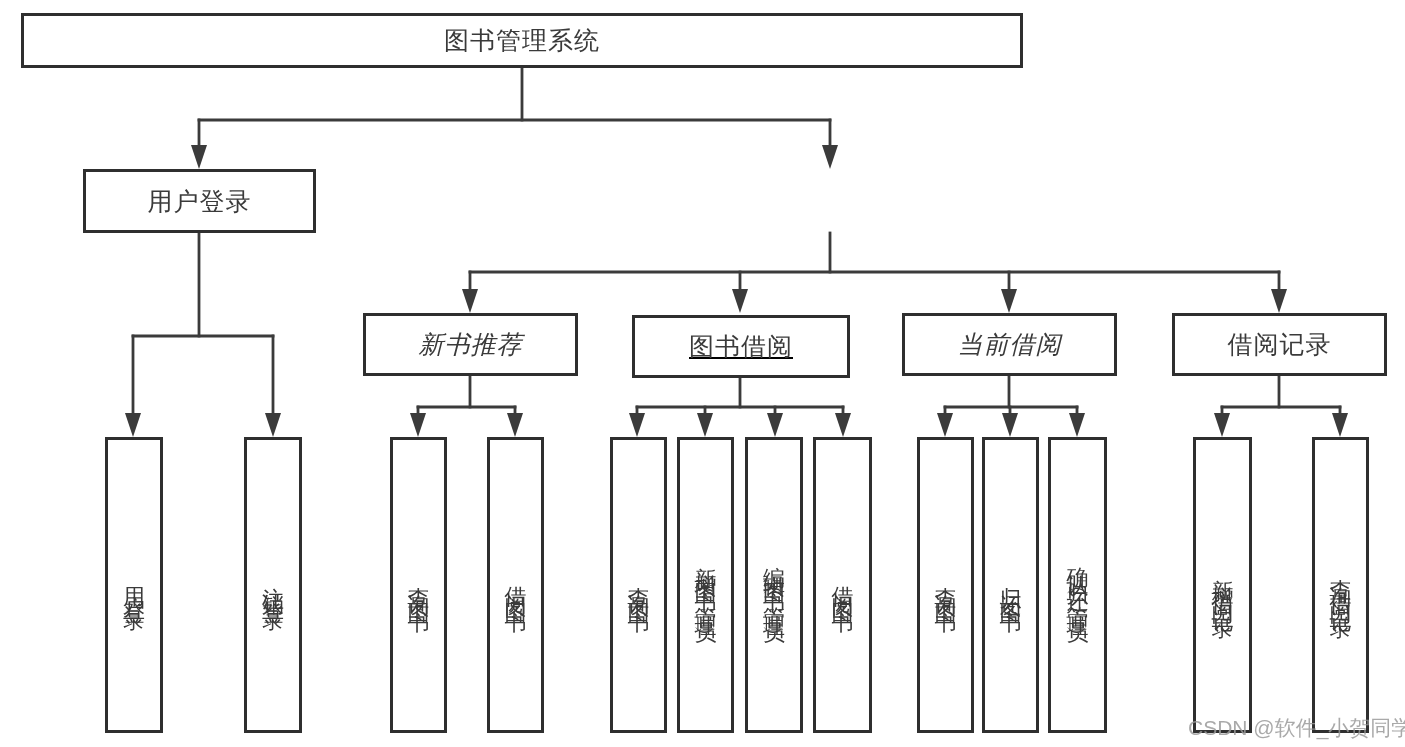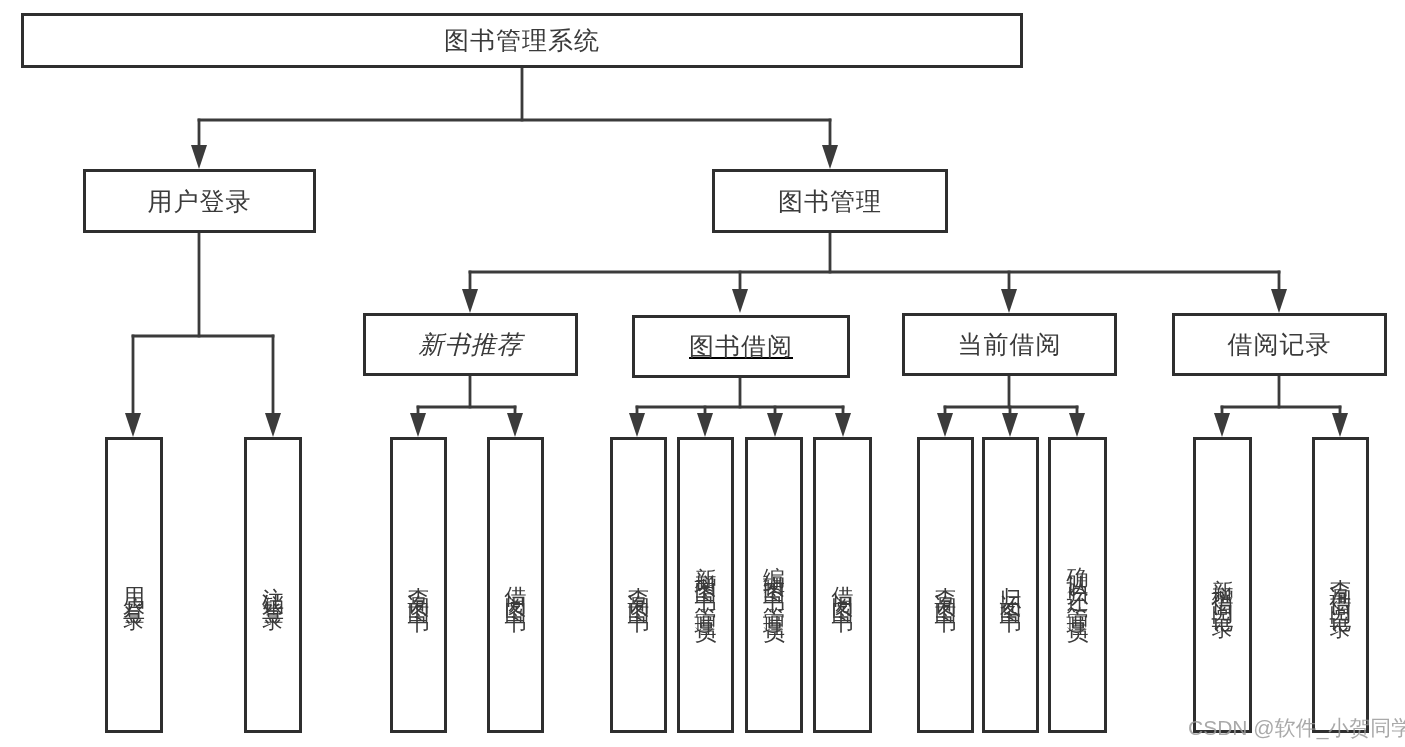--- a/index.html
+++ b/index.html
@@ -133,31 +133,28 @@
     </g>
   </svg>
 
   <div class="node" style="left:21px; top:13px; width:1002px; height:55px;">
     <span class="label">图书管理系统</span>
   </div>
 
   <div class="node" style="left:83px; top:169px; width:233px; height:64px;">
     <span class="label">用户登录</span>
   </div>
-  <div class="node" style="left:712px; top:169px; width:236px; height:64px;">
-    <span class="label">图书管理</span>
-  </div>
 
   <div class="node" style="left:363px; top:313px; width:215px; height:63px;font-style:italic;">
     <span class="label">新书推荐</span>
   </div>
   <div class="node" style="left:632px; top:315px; width:218px; height:63px;text-decoration:underline;">
     <span class="label">图书借阅</span>
   </div>
-  <div class="node" style="left:902px; top:313px; width:215px; height:63px;">
+  <div class="node" style="left:902px; top:313px; width:215px; height:63px;font-style:italic;">
     <span class="label">当前借阅</span>
   </div>
   <div class="node" style="left:1172px; top:313px; width:215px; height:63px;">
     <span class="label">借阅记录</span>
   </div>
 
   <div class="node leaf" style="left:105px; width:58px;">
     <span class="label">用户登录</span>
   </div>
   <div class="node leaf" style="left:244px; width:58px;">

